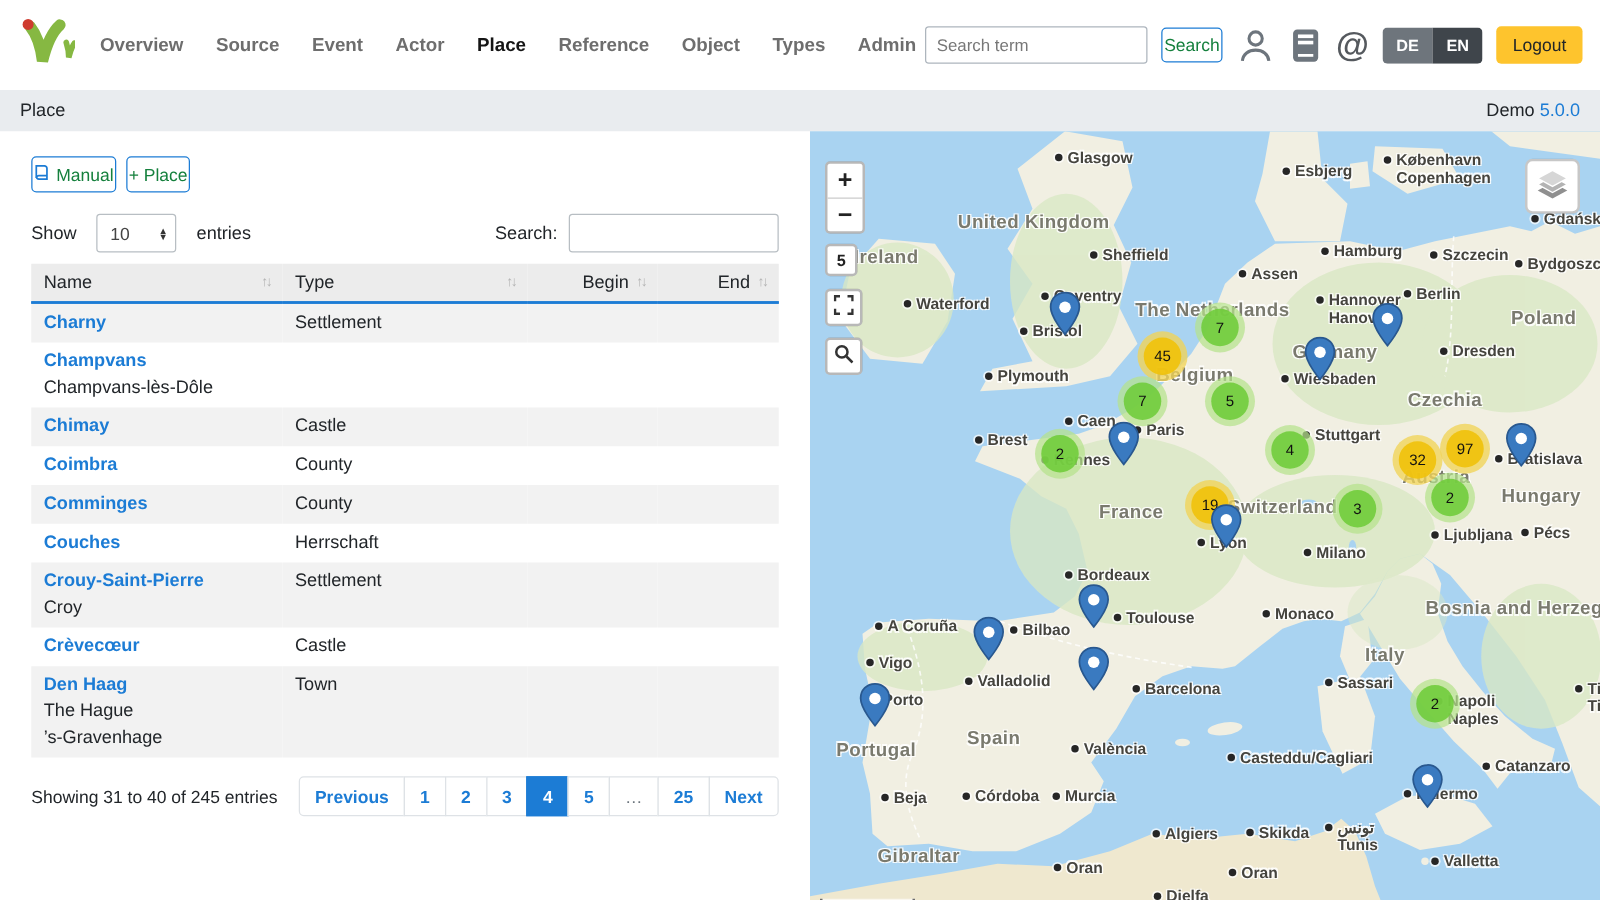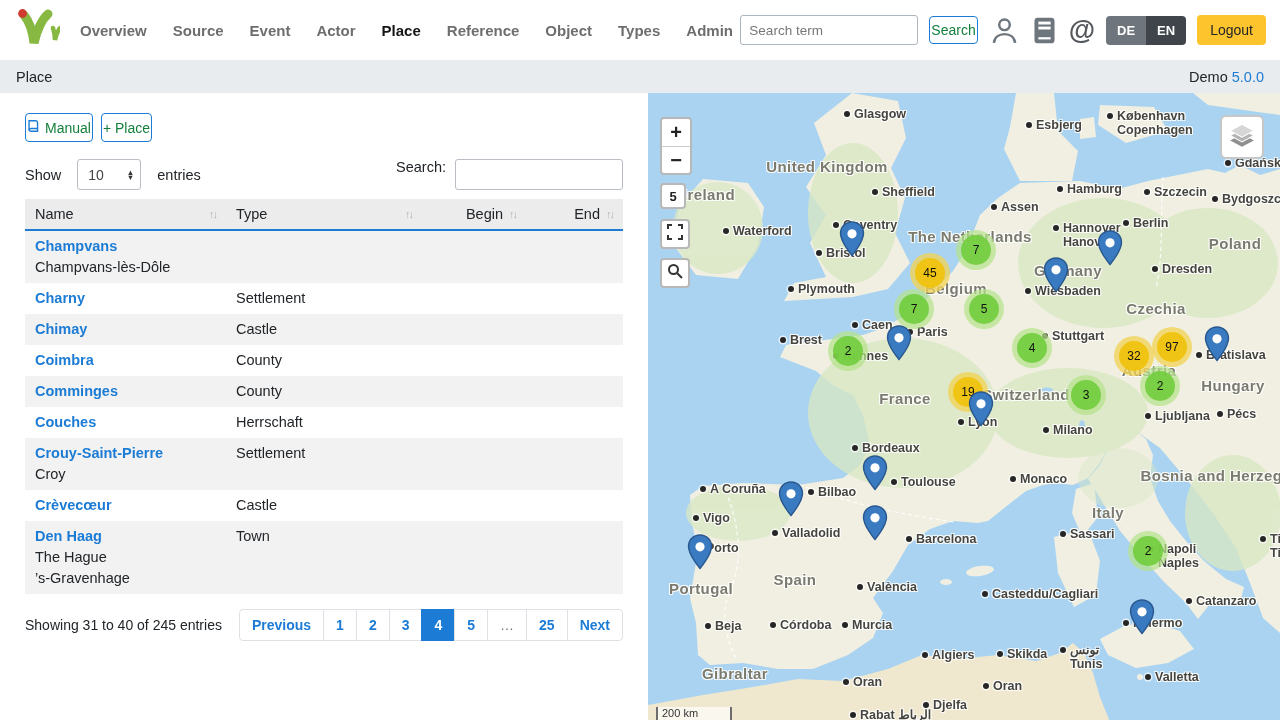--- a/index.html
+++ b/index.html
@@ -1,20 +1,20 @@
 <!DOCTYPE html>
 <html><head>
 <meta charset="utf-8">
 <style>
   * { box-sizing: border-box; }
   html,body { margin:0; padding:0; width:1280px; height:720px; overflow:hidden;
     font-family:"Liberation Sans", sans-serif; background:#fff; }
 
   
-  .navbar { height:60px; display:flex; align-items:center; padding:0 14px; background:#fff; }
+  .navbar { height:72px; display:flex; align-items:center; padding:0 14px; background:#fff; }
   .logo { margin-right:20px; flex:none; }
   .nav-links { display:flex; gap:26px; }
   .nav-link { font-size:15px; font-weight:700; color:#6e6e6e; text-decoration:none; }
   .nav-link.active { color:#151515; }
   .nav-right { margin-left:auto; display:flex; align-items:center; gap:11px; }
   .search-input { width:178px; height:30px; border:1px solid #adb5bd; border-radius:3px;
     padding:0 8px; font-size:13.5px; color:#444; outline:none; }
   .search-input::placeholder { color:#777; }
   .btn-outline-blue { display:inline-flex; align-items:center; gap:5px; color:#15803d;
     border:1px solid #1c7cd5; background:#fff; border-radius:4px; padding:5px 1px;
@@ -39,21 +39,21 @@
   .content { width:648px; flex:none; padding:20px 25px 0; }
 
   .toolbar { display:flex; gap:8px; margin-bottom:17px; }
 
   .table-controls { display:flex; align-items:center; font-size:14.5px; color:#212529; margin-bottom:9px; }
   .select-wrap { position:relative; margin:0 16px; }
   .page-size-select { width:64px; height:31px; border:1px solid #b8bec3; border-radius:3px;
     padding:0 20px 0 10px; font-size:14px; color:#444; appearance:none; background:#fff; }
   .select-arrows { position:absolute; right:7px; top:50%; transform:translateY(-50%);
     font-size:7.5px; line-height:5px; color:#333; pointer-events:none; }
-  .tsearch { margin-left:auto; display:flex; gap:9px; }
+  .tsearch { margin-left:auto; display:flex; align-items:center; gap:9px; }
   .table-search-input { width:168px; height:31px; border:1px solid #b8bec3; border-radius:3px;
     padding:0 8px; font-size:14px; outline:none; }
 
   
   table.places { width:100%; border-collapse:collapse; font-size:14.5px; color:#212529; }
   .places th { background:#ececec; padding:7px 10px; font-weight:400; text-align:left;
     border-bottom:2px solid #1c7cd5; }
   .hcell { display:flex; align-items:center; justify-content:space-between; gap:6px; }
   .hcell.right { justify-content:flex-end; }
   .sort-icon { color:#b3b3b3; font-size:11px; letter-spacing:-2px; white-space:nowrap; }
@@ -233,32 +233,32 @@
             <th>
      <span class="hcell right">
        <span>End</span>
        <span class="sort-icon">↑↓</span>
      </span>
             </th>
           </tr>
         </thead>
       <tbody>
           <tr>
+     <td><a href="#" class="place-link">Charny</a>
+       
+     </td>
+     <td>Settlement</td>
+     <td style="text-align:right"></td>
+     <td style="text-align:right"></td>
+   </tr>
+          <tr>
      <td><a href="#" class="place-link">Champvans</a>
        <div class="alias">Champvans-lès-Dôle</div>
      </td>
      <td></td>
-     <td style="text-align:right"></td>
-     <td style="text-align:right"></td>
-   </tr>
-          <tr>
-     <td><a href="#" class="place-link">Charny</a>
-       
-     </td>
-     <td>Settlement</td>
      <td style="text-align:right"></td>
      <td style="text-align:right"></td>
    </tr>
           <tr>
      <td><a href="#" class="place-link">Chimay</a>
        
      </td>
      <td>Castle</td>
      <td style="text-align:right"></td>
      <td style="text-align:right"></td>

